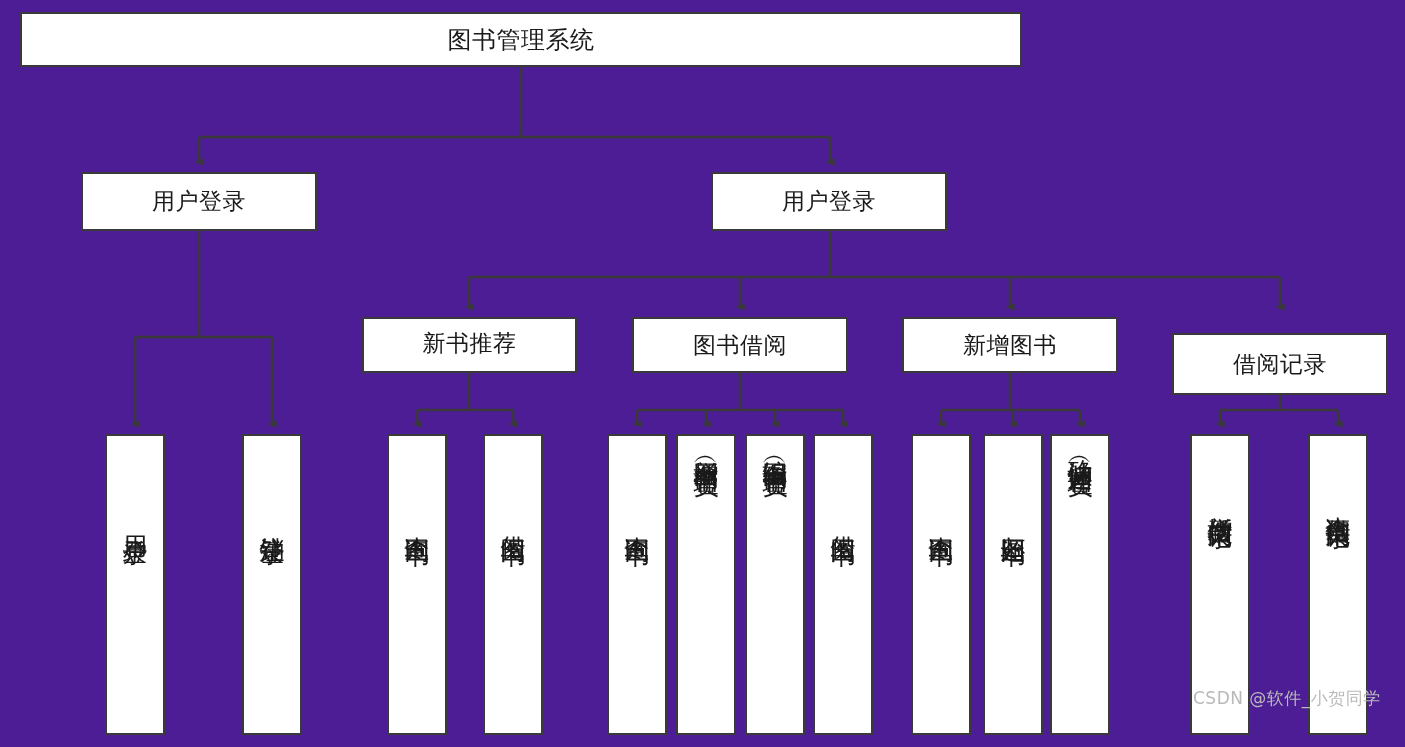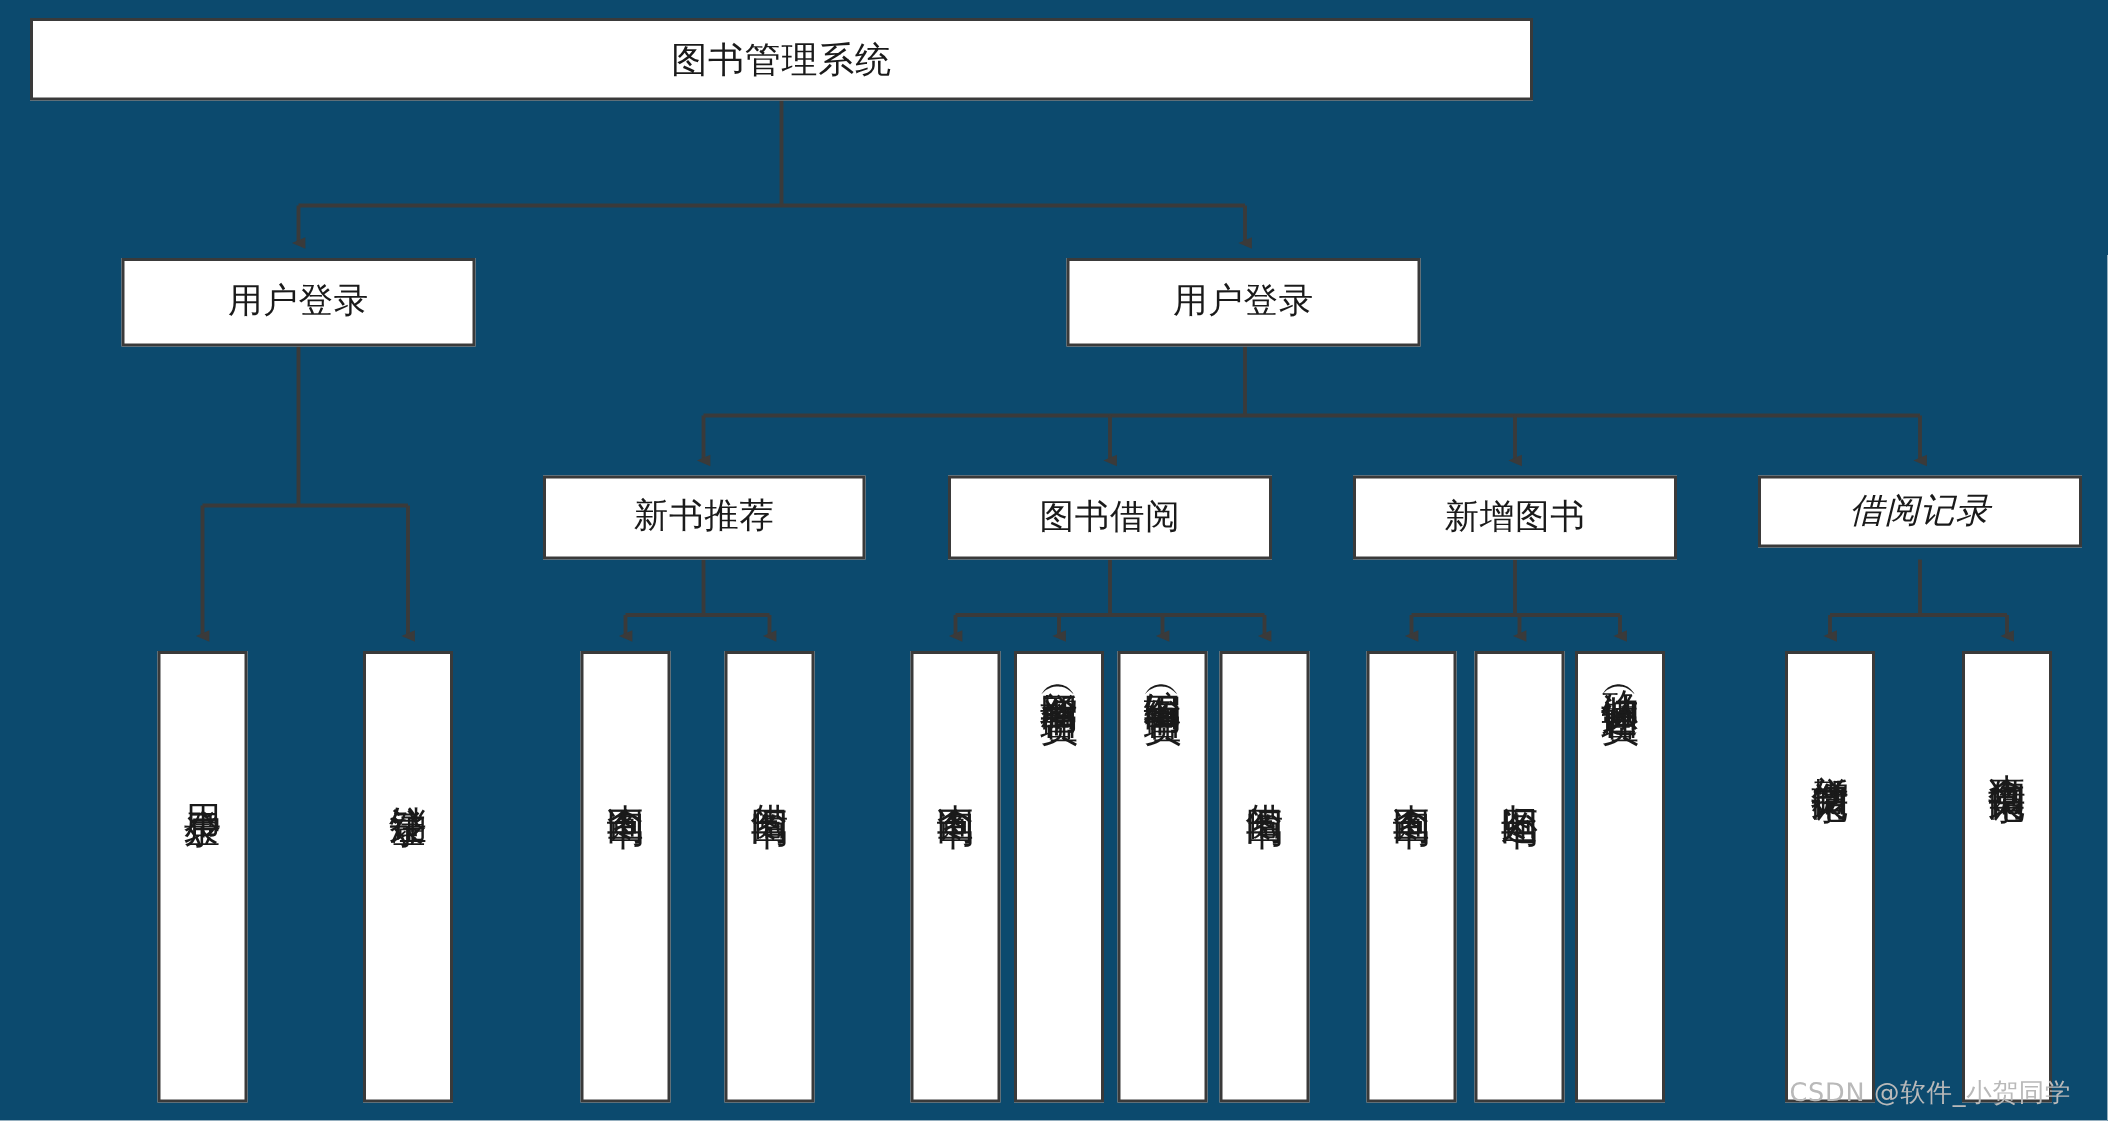--- a/index.html
+++ b/index.html
@@ -8,21 +8,21 @@
     padding: 0;
     background: #ffffff;
   }
   body {
     font-family: "DejaVu Sans", "Liberation Sans", sans-serif;
   }
   #canvas {
     position: relative;
     width: 1405px;
     height: 747px;
-    background: #0c4a6e;
+    background: #4c1d95;
     overflow: hidden;
   }
   svg.edges {
     position: absolute;
     left: 0;
     top: 0;
     width: 1405px;
     height: 747px;
     pointer-events: none;
   }
@@ -145,21 +145,21 @@
 
   <div class="node horiz" style="left:362px; top:317px; width:215px; height:56px;font-family:Liberation Mono, monospace;">
     <span class="lbl">新书推荐</span>
   </div>
   <div class="node horiz" style="left:632px; top:317px; width:216px; height:56px;">
     <span class="lbl">图书借阅</span>
   </div>
   <div class="node horiz" style="left:902px; top:317px; width:216px; height:56px;">
     <span class="lbl">新增图书</span>
   </div>
-  <div class="node horiz" style="left:1172px; top:317px; width:216px; height:48px;font-style:italic;">
+  <div class="node horiz" style="left:1172px; top:333px; width:216px; height:62px;">
     <span class="lbl">借阅记录</span>
   </div>
 
   <div class="node leaf mid" style="left:105px; top:434px; width:60px; height:301px;">
     <span class="lbl">用户登录</span>
   </div>
   <div class="node leaf mid" style="left:242px; top:434px; width:60px; height:301px;">
     <span class="lbl">注销登录</span>
   </div>
 
@@ -193,15 +193,15 @@
     <span class="lbl">确认归还（管理员）</span>
   </div>
 
   <div class="node leaf midsm" style="left:1190px; top:434px; width:60px; height:301px;">
     <span class="lbl">新增借阅记录</span>
   </div>
   <div class="node leaf midsm" style="left:1308px; top:434px; width:60px; height:301px;">
     <span class="lbl">查询借阅记录</span>
   </div>
 
-  <div class="watermark" style="left:1193px; top:717px;">CSDN @软件_小贺同学</div>
+  <div class="watermark" style="left:1193px; top:687px;">CSDN @软件_小贺同学</div>
 
 </div>
 
 </body></html>

